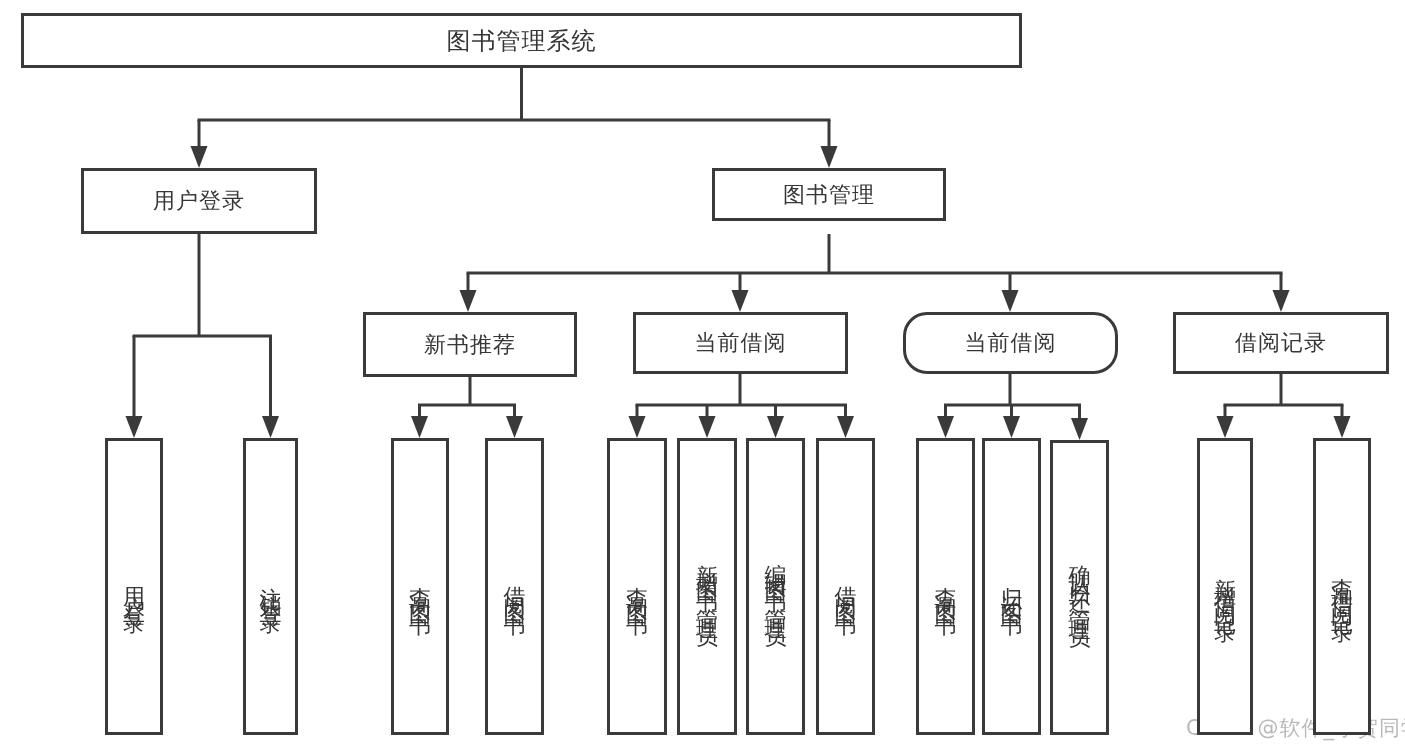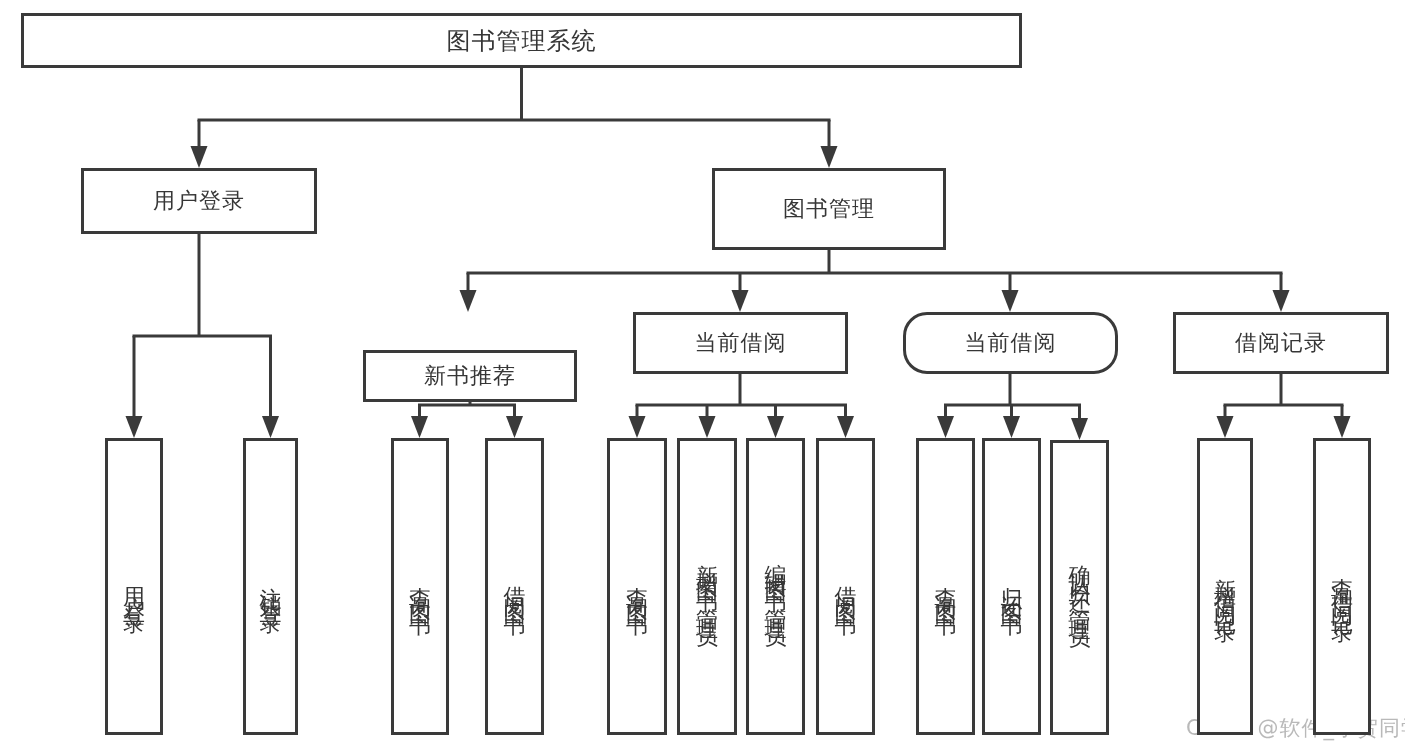--- a/index.html
+++ b/index.html
@@ -105,24 +105,24 @@
       <line x1="1342" y1="405" x2="1342" y2="420" stroke="#3a3a3a" stroke-width="3"></line>
       <polygon points="1333.5,416 1350.5,416 1342,438" fill="#3a3a3a"></polygon>
     </svg>
   <div id="watermark">CSDN @软件_小贺同学</div>
 <div class="node root" style="left: 21px; top: 13px; width: 1001px; height: 55px;">
       <span class="hlabel">图书管理系统</span>
     </div>
     <div class="node" style="left: 81px; top: 168px; width: 236px; height: 66px;">
       <span class="hlabel">用户登录</span>
     </div>
-    <div class="node" style="left: 712px; top: 168px; width: 234px; height: 82px;">
+    <div class="node" style="left: 712px; top: 168px; width: 234px; height: 53px;">
       <span class="hlabel">图书管理</span>
     </div>
-    <div class="node" style="left: 363px; top: 312px; width: 214px; height: 52px; margin-top: 38px;">
+    <div class="node" style="left: 363px; top: 312px; width: 214px; height: 65px;">
       <span class="hlabel">新书推荐</span>
     </div>
     <div class="node" style="left: 633px; top: 312px; width: 215px; height: 62px;">
       <span class="hlabel">当前借阅</span>
     </div>
     <div class="node" style="left: 903px; top: 312px; width: 215px; height: 62px; border-radius: 24px;">
       <span class="hlabel">当前借阅</span>
     </div>
     <div class="node" style="left: 1173px; top: 312px; width: 216px; height: 62px;">
       <span class="hlabel">借阅记录</span>

